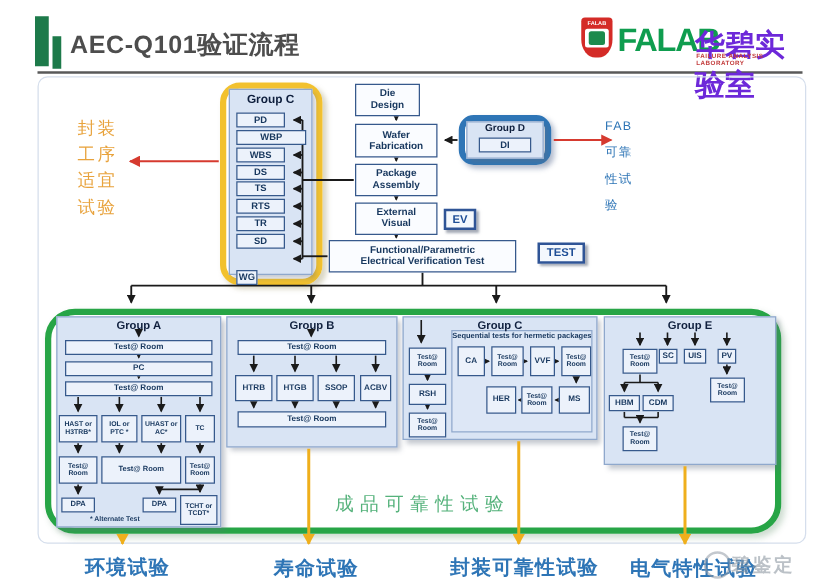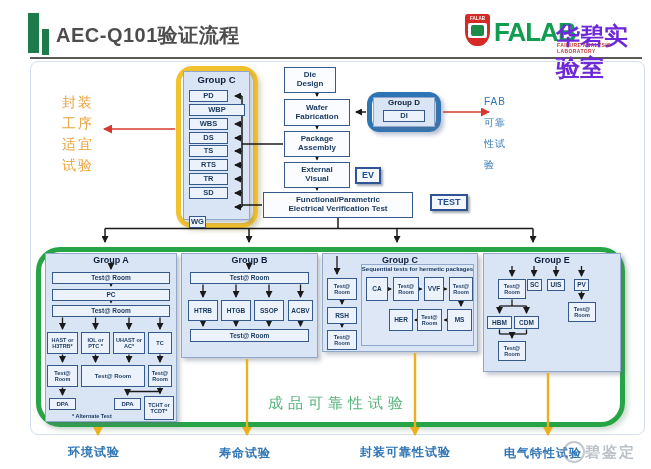--- a/index.html
+++ b/index.html
@@ -30,21 +30,21 @@
       font-size:7px;line-height:1.12;z-index:10;}
   .step{font-size:8px;background:#fafcff;}
   .step span{display:inline-block;}
   .tag{background:#f4f8fd;border:2px solid #2f5496;color:#1f4e96;font-size:9px;
        box-shadow:2px 2px 2px rgba(90,100,120,.55);}
   .f55{font-size:5.5px;} .f6{font-size:6px;} .f65{font-size:6.5px;} .f75{font-size:7.5px;}
   .note{position:absolute;z-index:12;font-weight:normal;}
   .note span{display:block;}
   .foot{position:absolute;z-index:11;font-size:5.5px;font-weight:bold;color:#17375e;}
   .seqt{position:absolute;z-index:11;font-size:6px;font-weight:bold;color:#17375e;text-align:center;}
-  .blabel{position:absolute;z-index:12;font-size:12px;font-weight:bold;color:#2e75b6;letter-spacing:1px;}
+  .blabel{position:absolute;z-index:12;font-size:16px;font-weight:bold;color:#2e75b6;letter-spacing:1px;}
   .glabel{position:absolute;z-index:12;font-size:15px;color:#55b27b;letter-spacing:5px;
           font-family:"Liberation Serif",serif;}
   svg.conn{position:absolute;left:0;top:0;z-index:6;}
   .wm{position:absolute;z-index:13;color:rgba(145,155,165,.62);font-size:15px;font-weight:bold;letter-spacing:2px;}
   .wmc{position:absolute;z-index:13;width:18px;height:18px;border:2px solid rgba(145,155,165,.55);border-radius:50%;}
 </style>
 </head>
 <body>
 
 <div class="hbar" style="left:28px;top:13px;width:11px;height:40px"></div>

